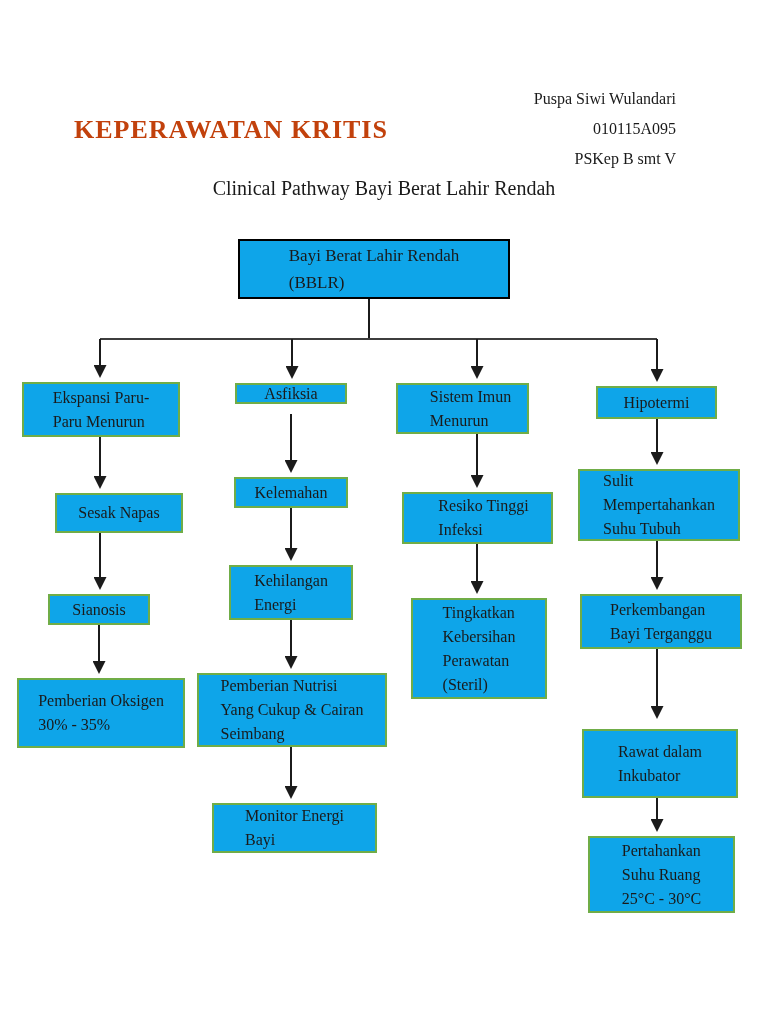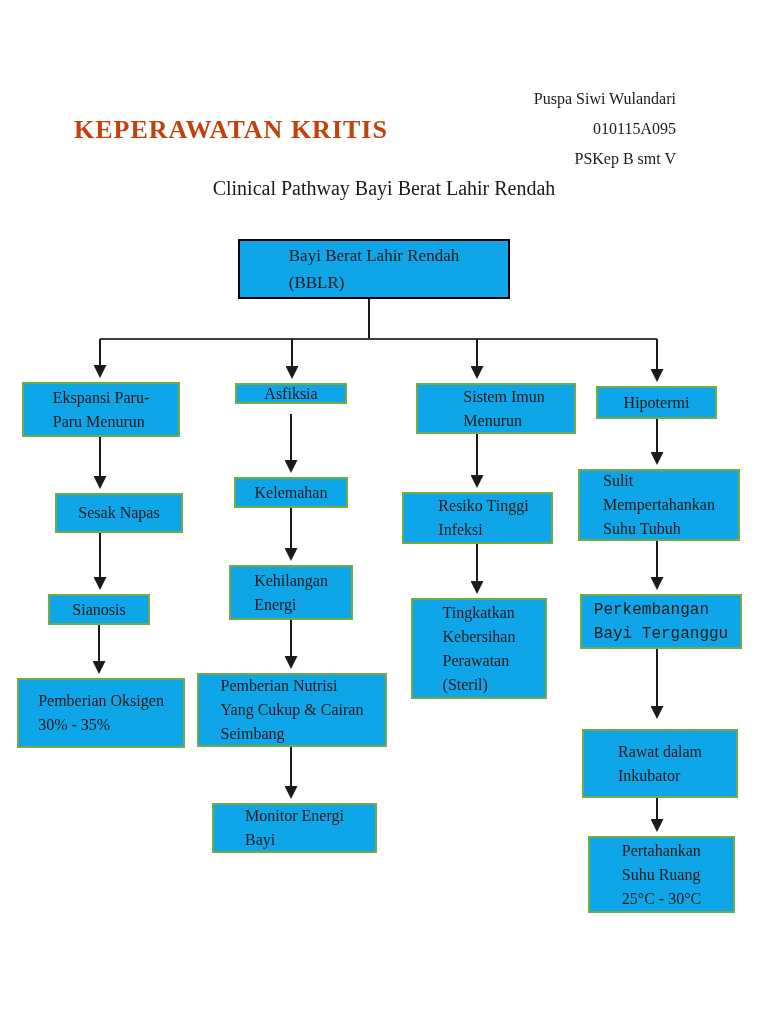--- a/index.html
+++ b/index.html
@@ -141,34 +141,34 @@
   <div class="node" style="left:235px; top:383px; width:112px; height:21px;">Asfiksia</div>
   <div class="node" style="left:234px; top:477px; width:114px; height:31px;">Kelemahan</div>
   <div class="node" style="left:229px; top:565px; width:124px; height:55px;">Kehilangan
 Energi</div>
   <div class="node" style="left:197px; top:673px; width:190px; height:74px;">Pemberian Nutrisi
 Yang Cukup &amp; Cairan
 Seimbang</div>
   <div class="node" style="left:212px; top:803px; width:165px; height:50px;">Monitor Energi
 Bayi</div>
 
-  <div class="node" style="left:416px; top:383px; width:160px; height:51px;padding-left:20px;">Sistem Imun
+  <div class="node" style="left:396px; top:383px; width:133px; height:51px;padding-left:20px;">Sistem Imun
 Menurun</div>
   <div class="node" style="left:402px; top:492px; width:151px; height:52px;padding-left:16px;">Resiko Tinggi
 Infeksi</div>
   <div class="node" style="left:411px; top:598px; width:136px; height:101px;">Tingkatkan
 Kebersihan
 Perawatan
 (Steril)</div>
 
   <div class="node" style="left:596px; top:386px; width:121px; height:33px;">Hipotermi</div>
   <div class="node" style="left:578px; top:469px; width:162px; height:72px;">Sulit
 Mempertahankan
 Suhu Tubuh</div>
-  <div class="node" style="left:580px; top:594px; width:162px; height:55px;font-family:Liberation Mono, monospace;">Perkembangan
+  <div class="node" style="left:580px; top:594px; width:162px; height:55px;">Perkembangan
 Bayi Terganggu</div>
   <div class="node" style="left:582px; top:729px; width:156px; height:69px;">Rawat dalam
 Inkubator</div>
   <div class="node" style="left:588px; top:836px; width:147px; height:77px;">Pertahankan
 Suhu Ruang
 25°C - 30°C</div>
 
 </div>
 
 </body></html>

